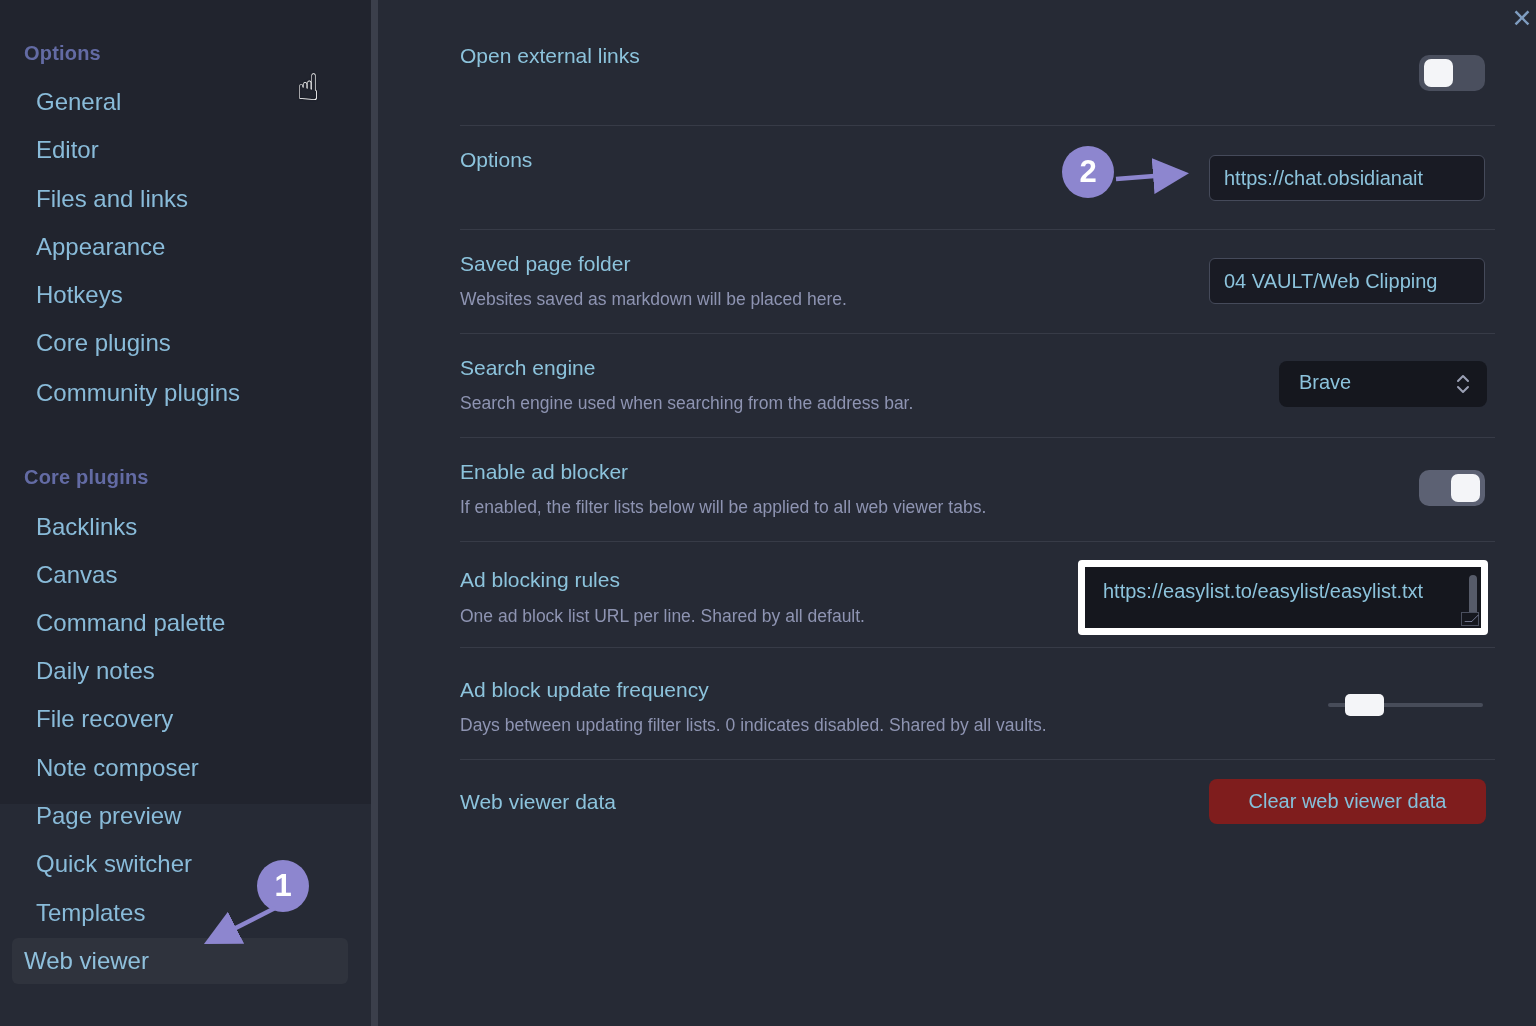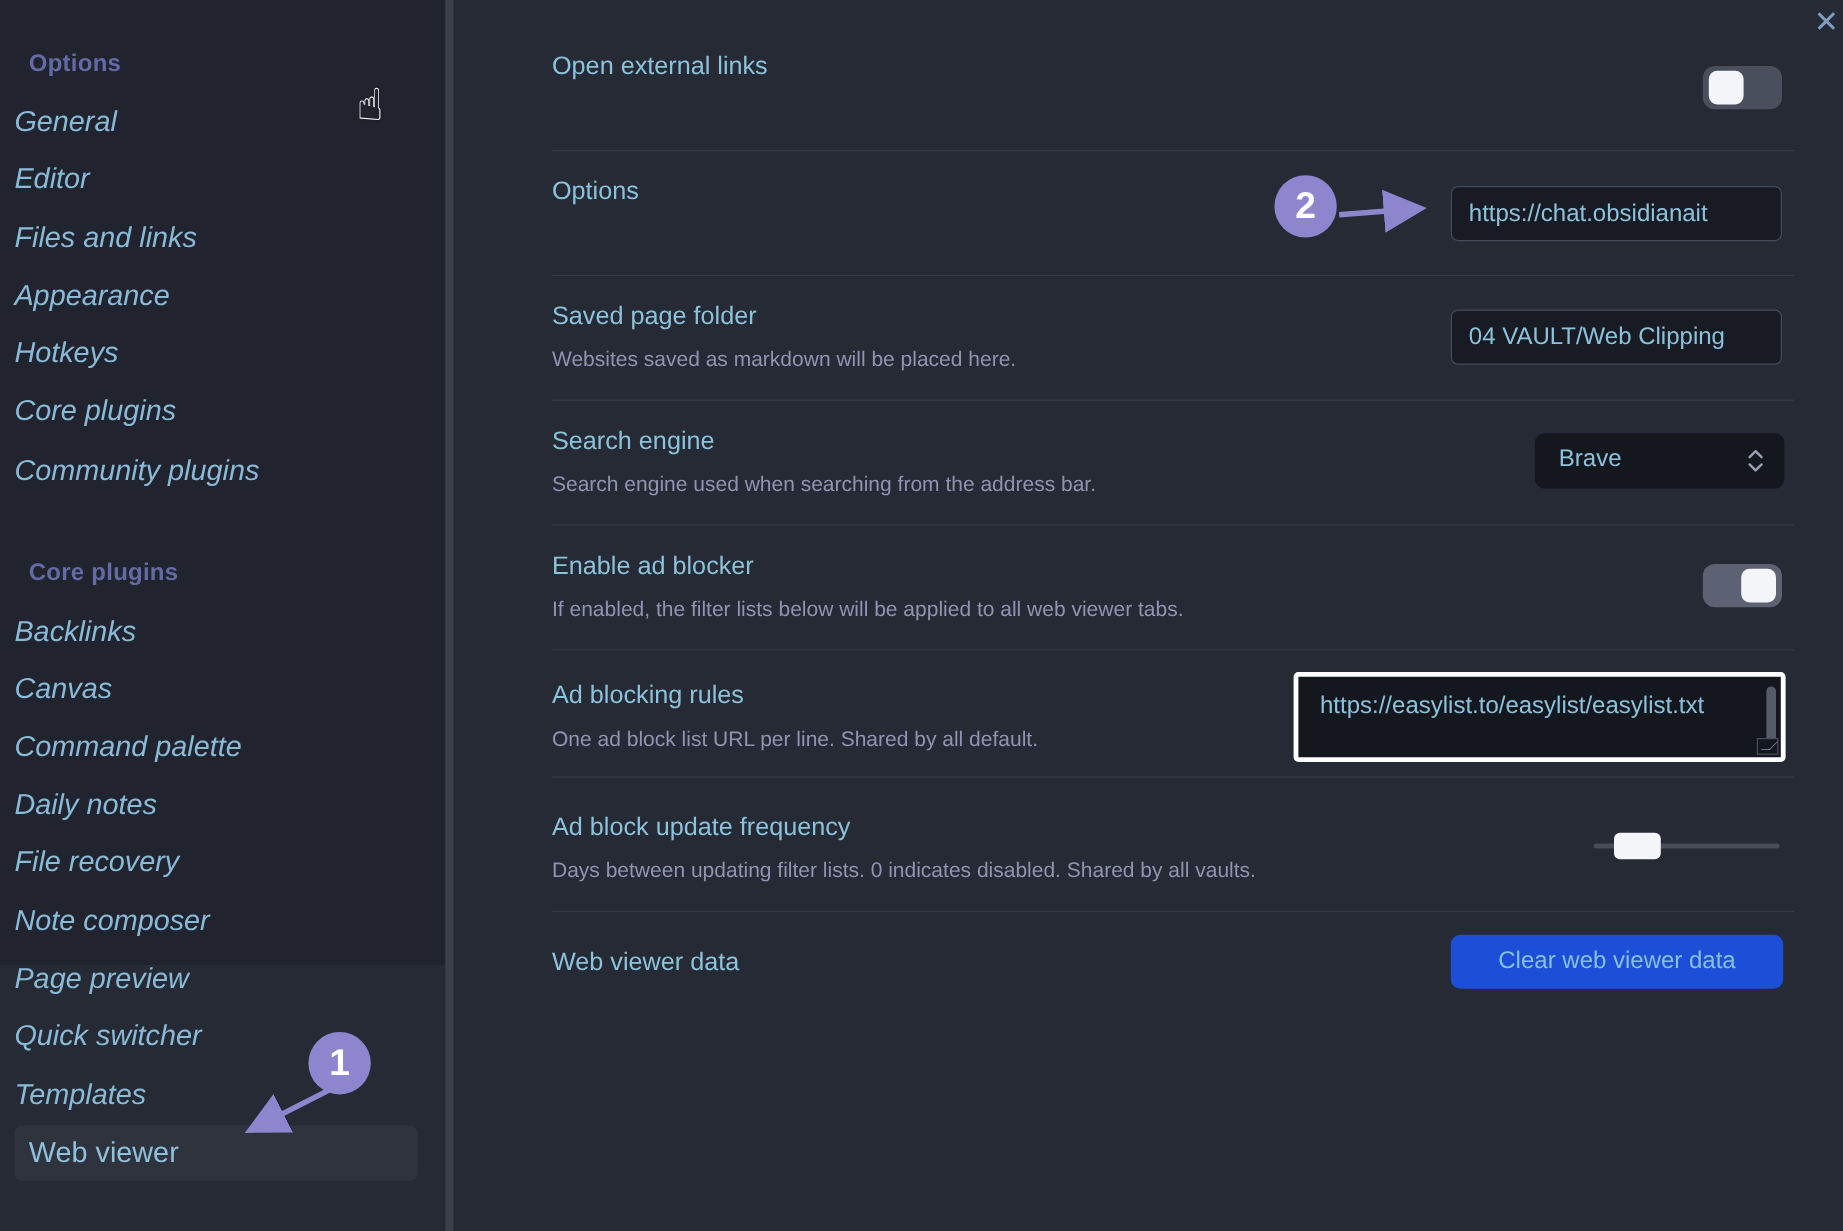--- a/index.html
+++ b/index.html
@@ -16,22 +16,22 @@
   }
   #v-divider {
     position:absolute; left:371px; top:0; width:7px; height:1026px;
     background:#3b3f4b;
   }
   .side-header {
     position:absolute; left:24px; font-size:20px; font-weight:bold;
     color:#636ba4; letter-spacing:0.2px;
   }
   .side-item {
-    position:absolute; left:12px; font-size:24px; color:#89bbd9;
-    cursor:default; white-space:nowrap;font-style:italic;
+    position:absolute; left:36px; font-size:24px; color:#89bbd9;
+    cursor:default; white-space:nowrap;
   }
   #active-row {
     position:absolute; left:12px; top:938px; width:336px; height:46px;
     background:#2f333d; border-radius:6px;
   }
   #active-row .side-item-active {
     position:absolute; left:12px; top:9px; font-size:24px; color:#8fc0dc;
     white-space:nowrap;
   }
   
@@ -71,21 +71,21 @@
   .select-box {
     position:absolute; left:901px; width:208px; height:46px;
     background:#15171e; border-radius:8px; cursor:pointer;
   }
   .select-box .select-value {
     position:absolute; left:20px; top:10px; font-size:20px; color:#8cc3dc;
   }
   .select-box .chev { position:absolute; right:16px; top:12px; }
   .textarea-box {
     position:absolute; left:700px; top:18px; width:410px; height:75px;
-    background:#15171e; border:4px solid #ffffff; border-radius:4px;
+    background:#15171e; border:7px solid #ffffff; border-radius:4px;
     overflow:hidden; cursor:text;
   }
   .textarea-box .ta-text {
     position:absolute; left:18px; top:8px; width:360px;
     font-size:20px; line-height:32px; color:#8cc3dc;
     white-space:pre-wrap; word-break:break-all;
   }
   .ta-scrollbar {
     position:absolute; right:4px; top:8px; width:8px; height:50px;
     background:#565b69; border-radius:4px;
@@ -102,21 +102,21 @@
   .slider-track {
     position:absolute; left:950px; top:55px; width:155px; height:4px;
     background:#474c59; border-radius:2px; cursor:pointer;
   }
   .slider-thumb {
     position:absolute; left:17px; top:-9px; width:39px; height:22px;
     background:#f4f5f8; border-radius:5px; cursor:grab;
   }
   .btn {
     position:absolute; left:831px; width:277px; height:45px;
-    background:#1d4ed8; border:none; border-radius:8px; cursor:pointer;
+    background:#7f1d1d; border:none; border-radius:8px; cursor:pointer;
     color:#86c0da; font-size:20px; font-family:"Liberation Sans", sans-serif;
   }
   #close-btn {
     position:absolute; left:1127px; top:2px; width:34px; height:34px;
     background:none; border:none; cursor:pointer;
     color:#7f9dc0; font-size:25px; line-height:34px; text-align:center;
     font-family:"DejaVu Sans", sans-serif;
   }
   
   .ann-circle {

